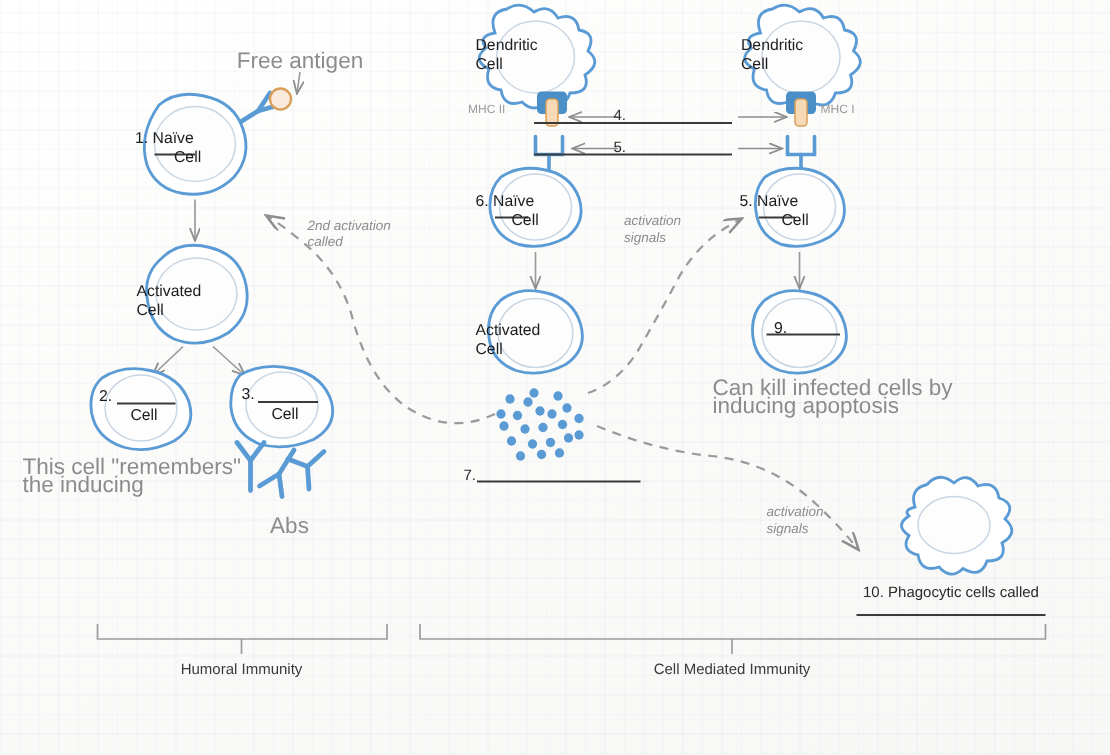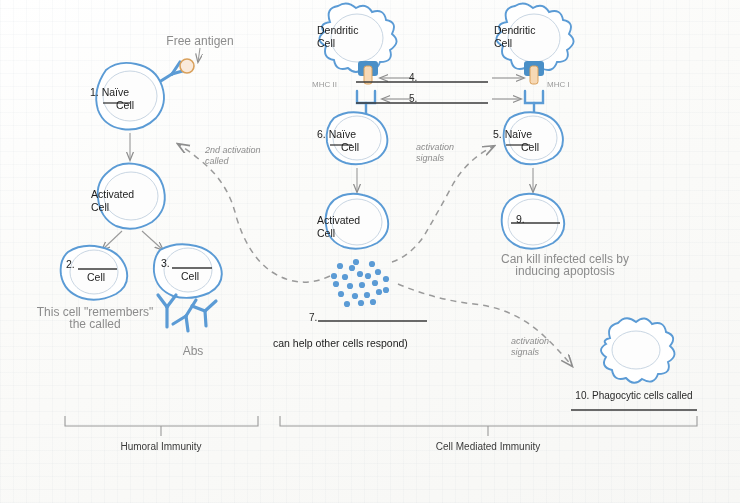--- a/index.html
+++ b/index.html
@@ -15,27 +15,27 @@
       repeating-linear-gradient(0deg, rgba(120,140,160,.045) 0 1px, transparent 1px 13px),
       repeating-linear-gradient(90deg, rgba(120,140,160,.045) 0 1px, transparent 1px 13px),
       linear-gradient(160deg,#ffffff 0%, #fbfbf9 40%, #f7f7f5 100%);
   }
   #svgroot{position:absolute;left:0;top:0;width:740px;height:503px;}
   .lbl{position:absolute;white-space:nowrap;}
   .celltxt{
     font-size:10.5px;color:#1c1c1c;text-align:left;line-height:13px;
   }
   .note{
-    font-size:12px;color:#8c8c8c;text-align:center;line-height:12px;
+    font-size:15px;color:#8c8c8c;line-height:12px;
   }
   .noteit{
     font-size:9px;color:#8c8c8c;text-align:left;line-height:11px;
     font-style:italic;
   }
-  .mhclbl{font-size:8px;color:#9a9a9a;margin-top:12px;}
+  .mhclbl{font-size:8px;color:#9a9a9a;}
   .bigtxt{font-size:10px;color:#2a2a2a;}
   .bracketlbl{font-size:10px;color:#3a3a3a;text-align:center;}
   .ctr{transform:translateX(-50%);}
 </style>
 </head>
 <body>
 
 <div id="stage">
 
   <svg id="svgroot" viewBox="0 0 740 503">
@@ -237,21 +237,21 @@
 
   <div class="lbl celltxt ctr" style="left:131px;top:188px;width:80px;">
     <span>Activated</span><br>
     <span>Cell</span>
   </div>
 
   <div class="lbl celltxt" style="left:66px;top:258px;">2.</div>
   <div class="lbl celltxt ctr" style="left:96px;top:271px;">Cell</div>
   <div class="lbl note ctr" style="left:95px;top:306px;width:160px;">
     <span>This cell "remembers"</span><br>
-    <span>the called</span>
+    <span>the inducing</span>
   </div>
 
   <div class="lbl celltxt" style="left:161px;top:257px;">3.</div>
   <div class="lbl celltxt ctr" style="left:190px;top:270px;">Cell</div>
 
   <div class="lbl note ctr" style="left:193px;top:345px;">Abs</div>
 
   <div class="lbl noteit ctr" style="left:250px;top:145px;width:90px;">
     <span>2nd activation</span><br>
     <span>called</span>
@@ -300,21 +300,20 @@
   </div>
 
   <div class="lbl noteit ctr" style="left:551px;top:336px;width:80px;">
     <span>activation</span><br>
     <span>signals</span>
   </div>
 
   <div class="lbl bigtxt" style="left:309px;top:312px;">7.</div>
   <div class="lbl celltxt ctr" style="left:373px;top:324px;width:200px;">
     <br>
-    <span>can help other cells respond)</span>
   </div>
 
   <div class="lbl bigtxt ctr" style="left:634px;top:390px;">10. Phagocytic cells called</div>
 
   <div class="lbl bracketlbl ctr" style="left:161px;top:441px;">Humoral Immunity</div>
   <div class="lbl bracketlbl ctr" style="left:488px;top:441px;">Cell Mediated Immunity</div>
 
 </div>
 
 </body></html>

